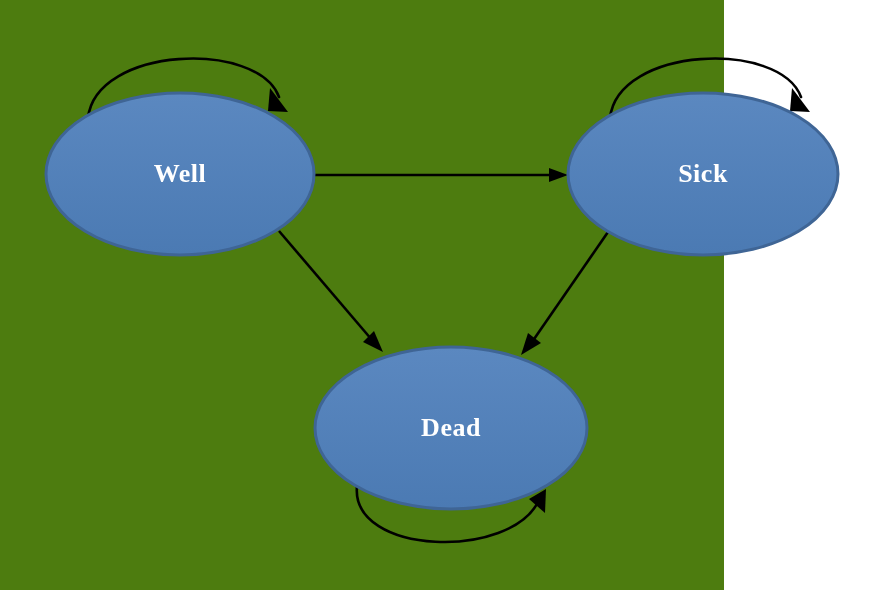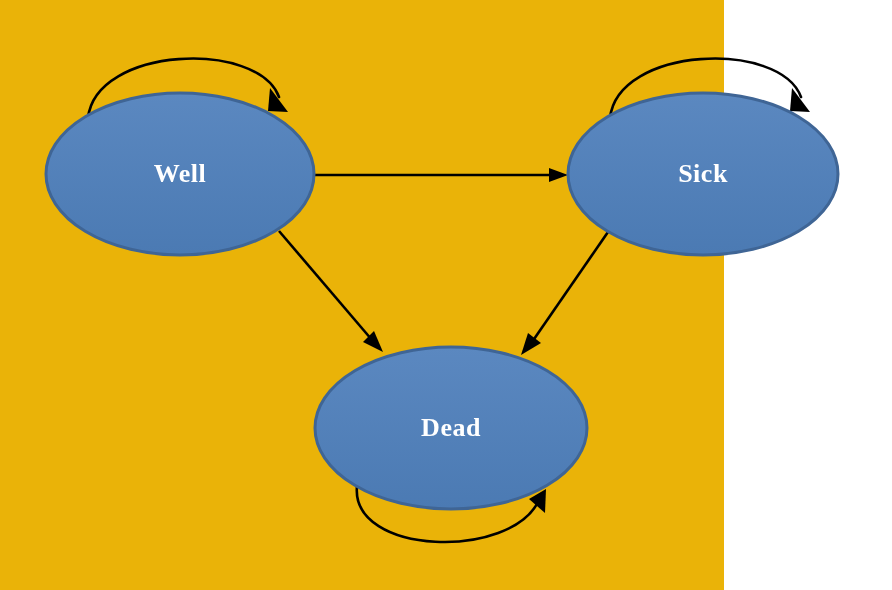--- a/index.html
+++ b/index.html
@@ -11,21 +11,21 @@
   body {
     width: 892px;
     height: 590px;
     font-family: "Liberation Serif", "DejaVu Serif", serif;
     overflow: hidden;
   }
   #diagram-canvas {
     position: relative;
     width: 724px;
     height: 590px;
-    background: #eab308;
+    background: #4d7c0f;
   }
   svg.diagram-svg {
     display: block;
     width: 892px;
     height: 590px;
   }
   .node-ellipse {
     stroke-width: 3;
   }
   .node-label {

